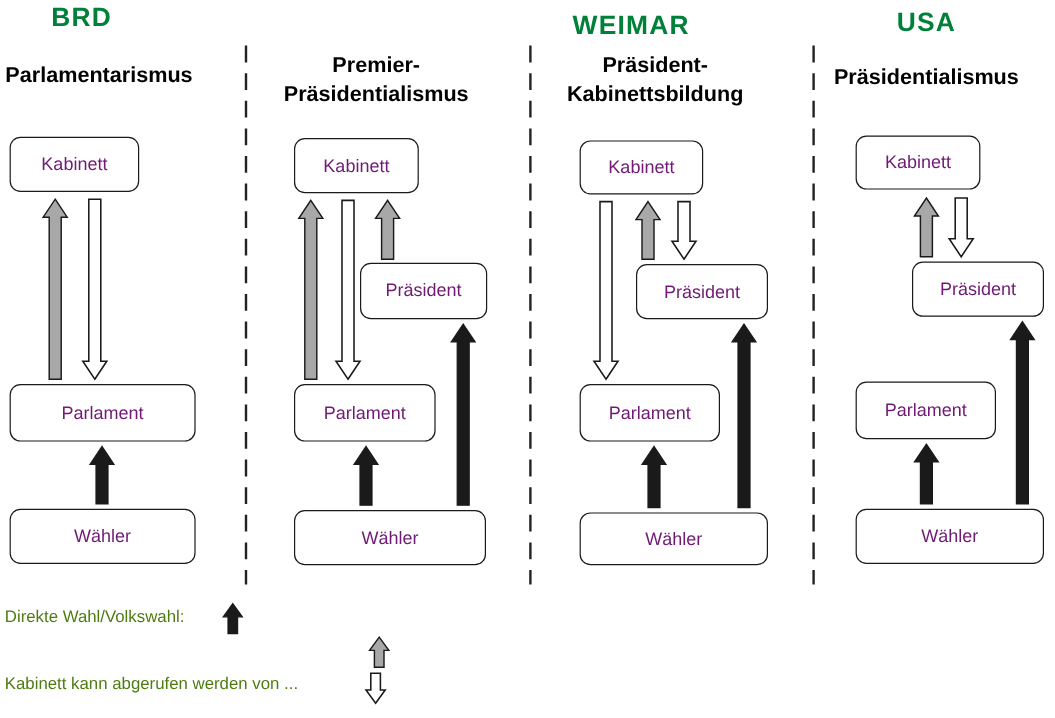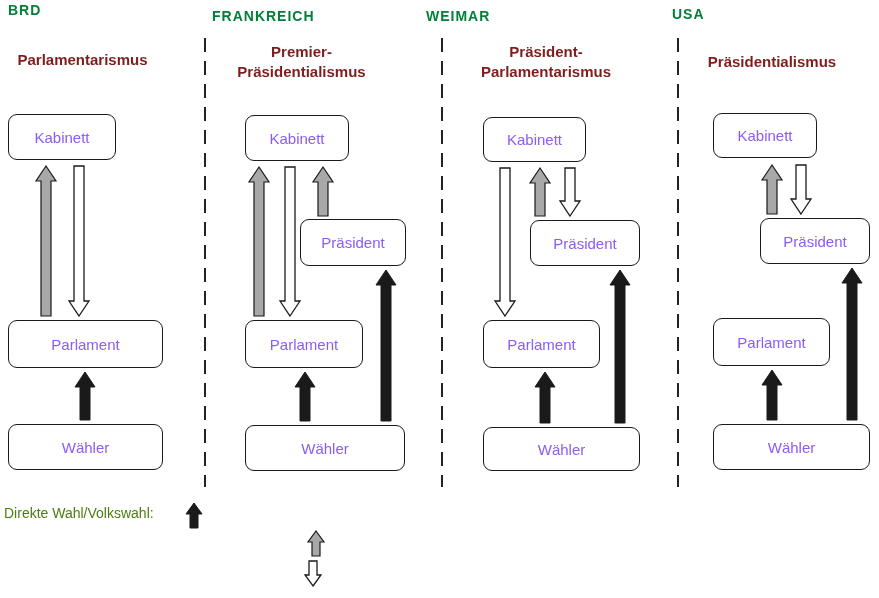--- a/index.html
+++ b/index.html
@@ -6,44 +6,44 @@
   #canvas{
     position:relative;
     width:879px;height:598px;
     background:#ffffff;
     font-family:"Liberation Sans", sans-serif;
     color:#1a1a1a;
     overflow:hidden;
   }
   .abs{position:absolute;}
   .col-title{
-    font-size:14px;
+    font-size:22px;
     font-weight:bold;
     letter-spacing:1px;
-    text-align:left;
+    text-align:center;
     color:#008038;
   }
   .col-subtitle{
-    font-size:15px;
+    font-size:18px;
     font-weight:bold;
     text-align:center;
     white-space:pre-line;
     line-height:1.35;
-    color:#7f1d1d;
+    color:#000000;
   }
   .node-box{
     position:absolute;
     border:1.6px solid #1a1a1a;
     border-radius:9px;
     background:#ffffff;
     display:flex;
     align-items:center;
     justify-content:center;
     font-size:15px;
-    color:#8b5cf6;
+    color:#701a75;
     box-sizing:border-box;
   }
   .legend-label{
     position:absolute;
     font-size:14px;
     color:#4d7c0f;
     white-space:nowrap;
   }
   svg#overlay{position:absolute;left:0;top:0;}
 </style>
@@ -51,44 +51,44 @@
 <body>
 
 <div id="canvas">
 
   <div class="abs col-title" style="left:8px;top:2px;width:120px;">BRD</div>
   <div class="abs col-subtitle" style="left:0px;top:50px;width:165px;">Parlamentarismus</div>
   <div class="node-box" style="left:8px;top:114px;width:108px;height:46px;">Kabinett</div>
   <div class="node-box" style="left:8px;top:320px;width:155px;height:48px;">Parlament</div>
   <div class="node-box" style="left:8px;top:424px;width:155px;height:46px;">Wähler</div>
 
-  <div class="abs col-title" style="left:212px;top:8px;width:195px;">FRANKREICH</div>
-  <div class="abs col-subtitle" style="left:204px;top:42px;width:195px;">Premier-
+  <div class="abs col-subtitle" style="left:216px;top:42px;width:195px;">Premier-
 Präsidentialismus</div>
   <div class="node-box" style="left:245px;top:115px;width:104px;height:46px;">Kabinett</div>
   <div class="node-box" style="left:300px;top:219px;width:106px;height:47px;">Präsident</div>
   <div class="node-box" style="left:245px;top:320px;width:118px;height:48px;">Parlament</div>
   <div class="node-box" style="left:245px;top:425px;width:160px;height:46px;">Wähler</div>
 
   <div class="abs col-title" style="left:426px;top:8px;width:200px;">WEIMAR</div>
   <div class="abs col-subtitle" style="left:446px;top:42px;width:200px;">Präsident-
-Parlamentarismus</div>
+Kabinettsbildung</div>
   <div class="node-box" style="left:483px;top:117px;width:103px;height:45px;">Kabinett</div>
   <div class="node-box" style="left:530px;top:220px;width:110px;height:46px;">Präsident</div>
   <div class="node-box" style="left:483px;top:320px;width:117px;height:48px;">Parlament</div>
   <div class="node-box" style="left:483px;top:427px;width:157px;height:44px;">Wähler</div>
 
   <div class="abs col-title" style="left:672px;top:6px;width:200px;">USA</div>
   <div class="abs col-subtitle" style="left:672px;top:52px;width:200px;">Präsidentialismus</div>
   <div class="node-box" style="left:713px;top:113px;width:104px;height:45px;">Kabinett</div>
   <div class="node-box" style="left:760px;top:218px;width:110px;height:46px;">Präsident</div>
   <div class="node-box" style="left:713px;top:318px;width:117px;height:48px;">Parlament</div>
   <div class="node-box" style="left:713px;top:424px;width:157px;height:46px;">Wähler</div>
 
   <div class="legend-label" style="left:4px;top:505px;">Direkte Wahl/Volkswahl:</div>
+  <div class="legend-label" style="left:4px;top:561px;">Kabinett kann abgerufen werden von ...</div>
 
   <svg id="overlay" width="879" height="598" viewBox="0 0 879 598">
 
     <line x1="205" y1="38" x2="205" y2="487" stroke="#222" stroke-width="2" stroke-dasharray="14 9"></line>
     <line x1="442" y1="38" x2="442" y2="487" stroke="#222" stroke-width="2" stroke-dasharray="14 9"></line>
     <line x1="678" y1="38" x2="678" y2="487" stroke="#222" stroke-width="2" stroke-dasharray="14 9"></line>
 
     <polygon points="46,166 56,181 51,181 51,316 41,316 41,181 36,181" fill="#a8a8a8" stroke="#1a1a1a" stroke-width="1.2"></polygon>
     <polygon points="79,316 89,301 84,301 84,166 74,166 74,301 69,301" fill="#ffffff" stroke="#1a1a1a" stroke-width="1.3"></polygon>
     <polygon points="85,372 95,387 90,387 90,420 80,420 80,387 75,387" fill="#1a1a1a" stroke="#1a1a1a" stroke-width="1"></polygon>

